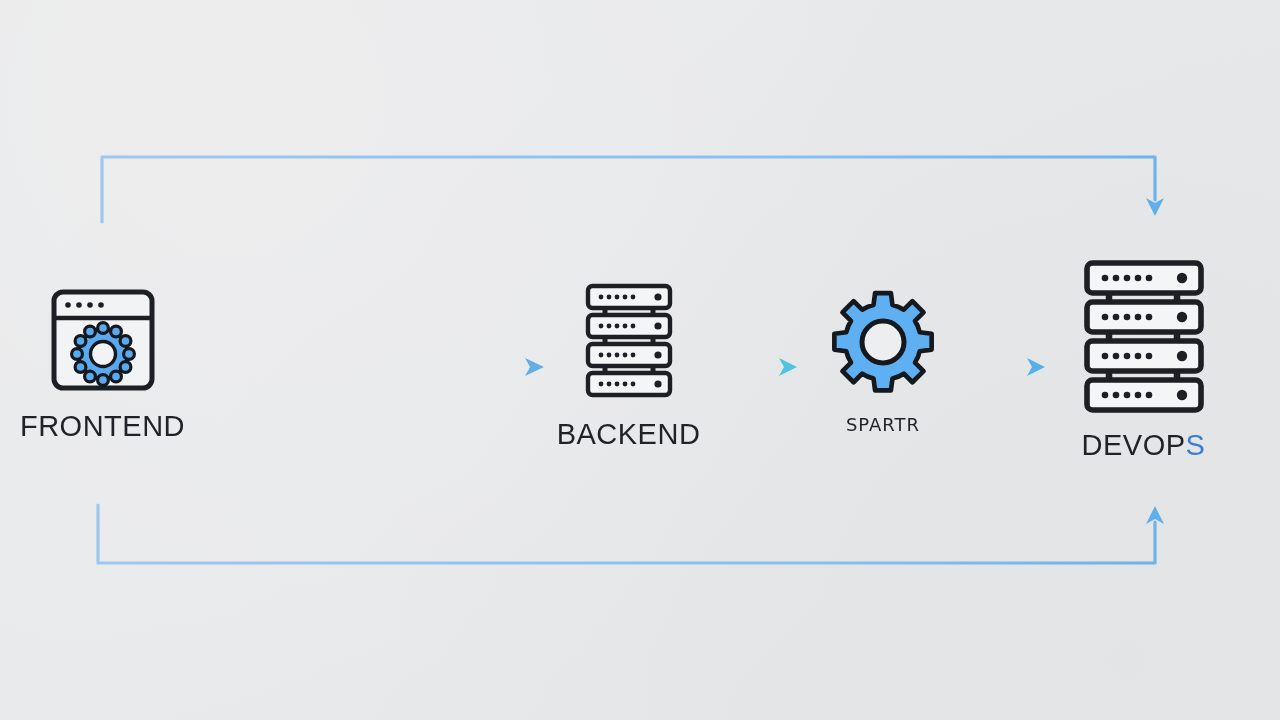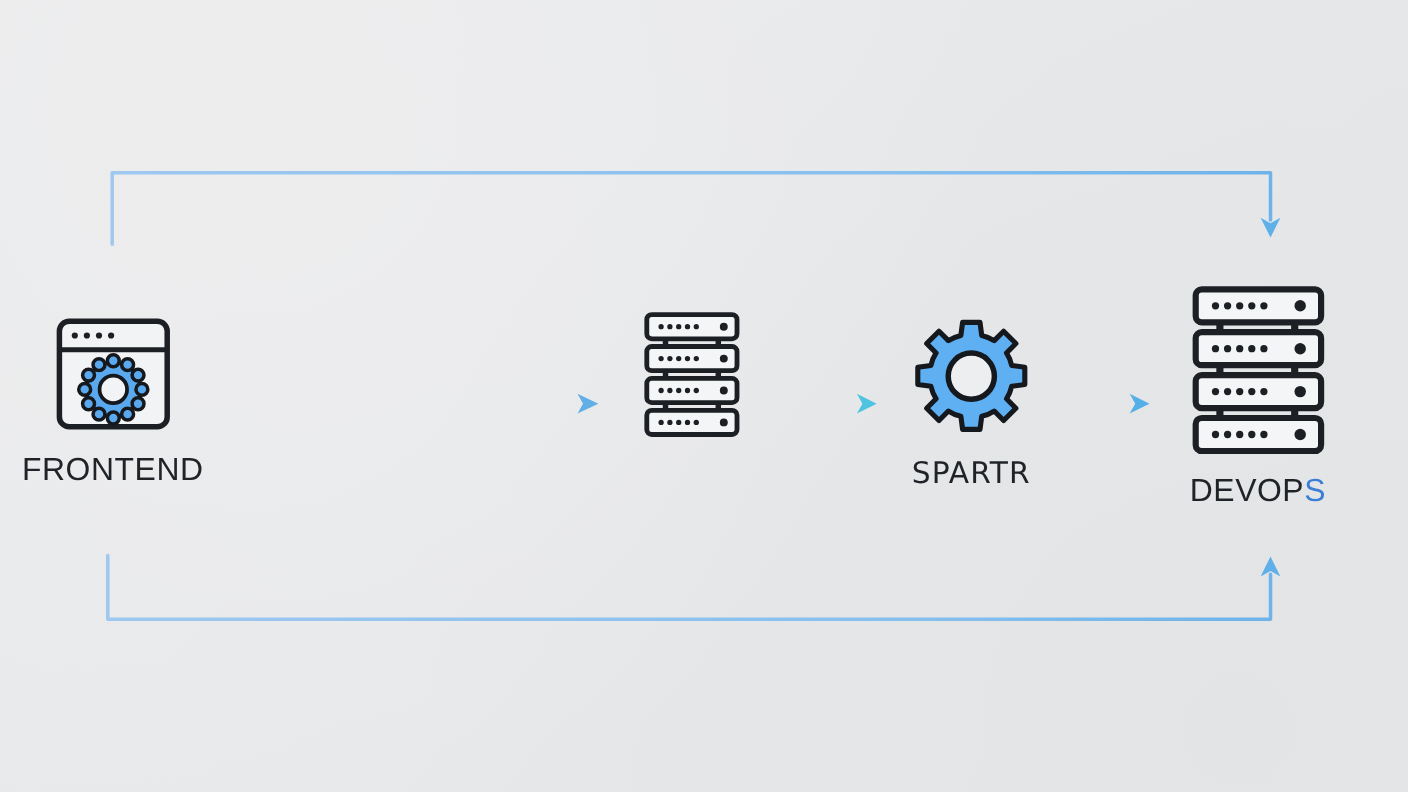--- a/index.html
+++ b/index.html
@@ -47,21 +47,21 @@
     letter-spacing: 0.5px;
     color: #1f2328;
     white-space: nowrap;
     line-height: 1;
   }
   .node-label .accent {
     color: #3b7fd4;
   }
   .node-label.glyphy {
     font-family: "DejaVu Sans", sans-serif;
-    font-size: 27px;
+    font-size: 18px;
     letter-spacing: 1px;
   }
   
   #node-frontend { left: 20px;  top: 286px; width: 165px; align-items: center; }
   #node-backend  { left: 556px; top: 282px; width: 145px; }
   #node-spartr   { left: 818px; top: 286px; width: 130px; }
   #node-devops   { left: 1076px; top: 258px; width: 135px; justify-content: flex-end; }
 </style>
 </head>
 <body>
@@ -178,20 +178,21 @@
           <rect x="5" y="91" width="82" height="22" rx="4.5" fill="#f4f5f6" stroke="#1c2024" stroke-width="4.4"></rect>
           <circle cx="18" cy="102" r="2.4" fill="#1c2024"></circle>
           <circle cx="26" cy="102" r="2.4" fill="#1c2024"></circle>
           <circle cx="34" cy="102" r="2.4" fill="#1c2024"></circle>
           <circle cx="42" cy="102" r="2.4" fill="#1c2024"></circle>
           <circle cx="50" cy="102" r="2.4" fill="#1c2024"></circle>
           <circle cx="75" cy="102" r="3.6" fill="#1c2024"></circle>
         </g>
       </svg>
     </span>
+    <span class="node-label">BACKEND</span>
   </div>
 
   <div class="node" id="node-spartr">
     <span class="node-icon">
       <svg width="112" height="112" viewBox="0 0 112 112">
         <g transform="translate(56,56)">
           <path d="
             M -9.5 -51 L 9.5 -51 L 11.5 -36.5
             L 30.2 -28.8 L 41.6 -38.0 L 55.0 -24.6
             L 45.8 -13.2 L 53.5 5.5 L 68.0 7.5

